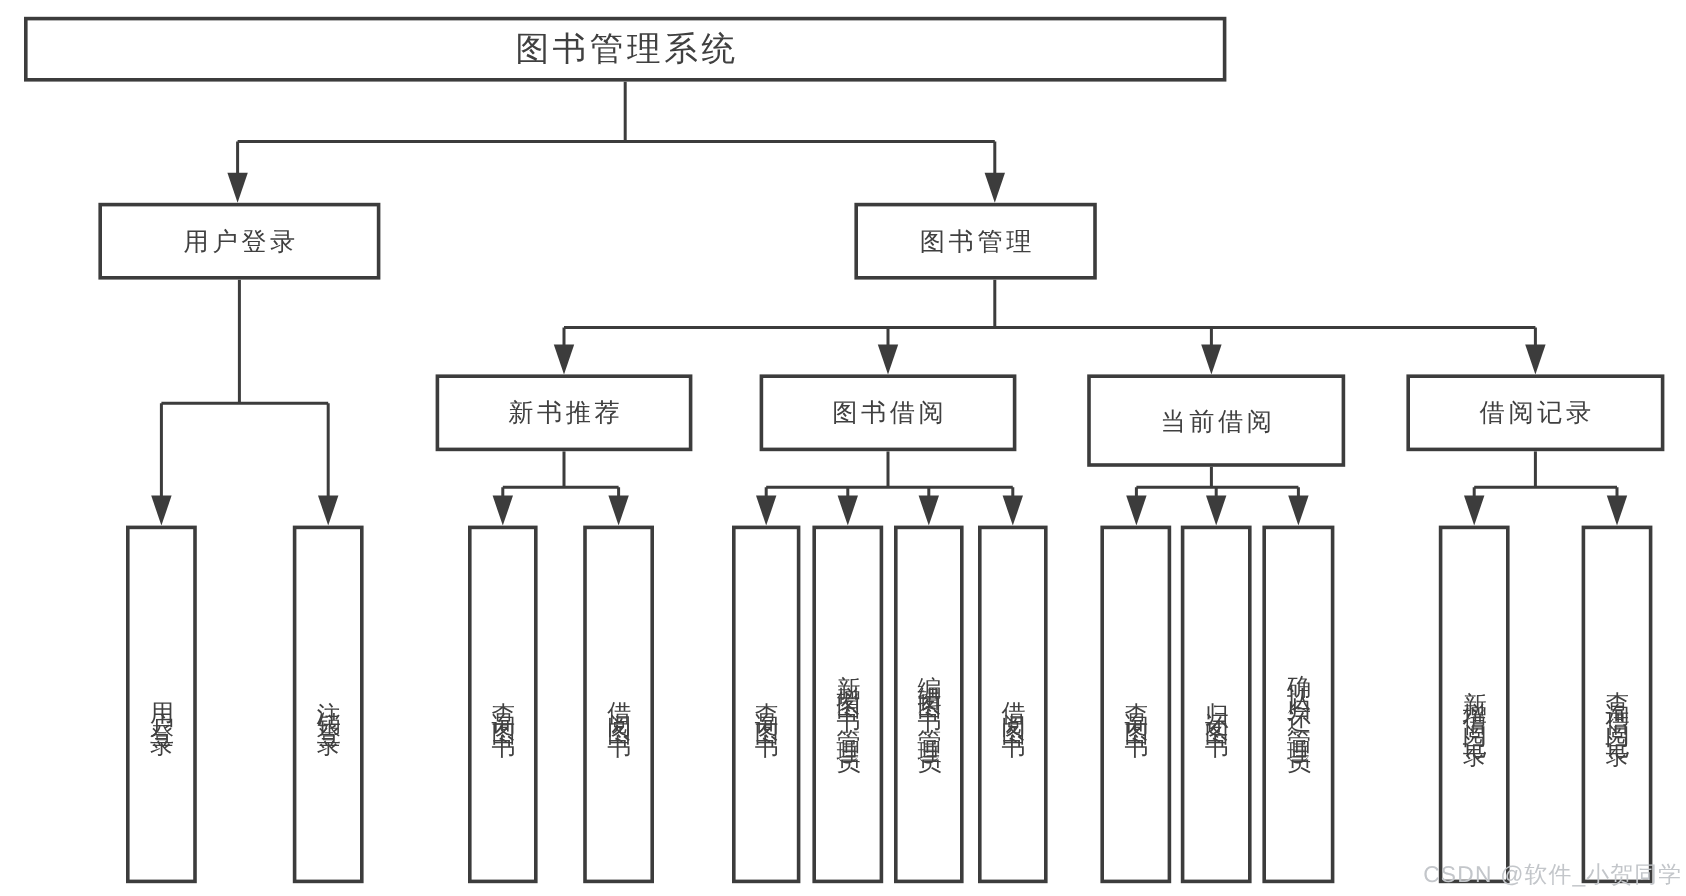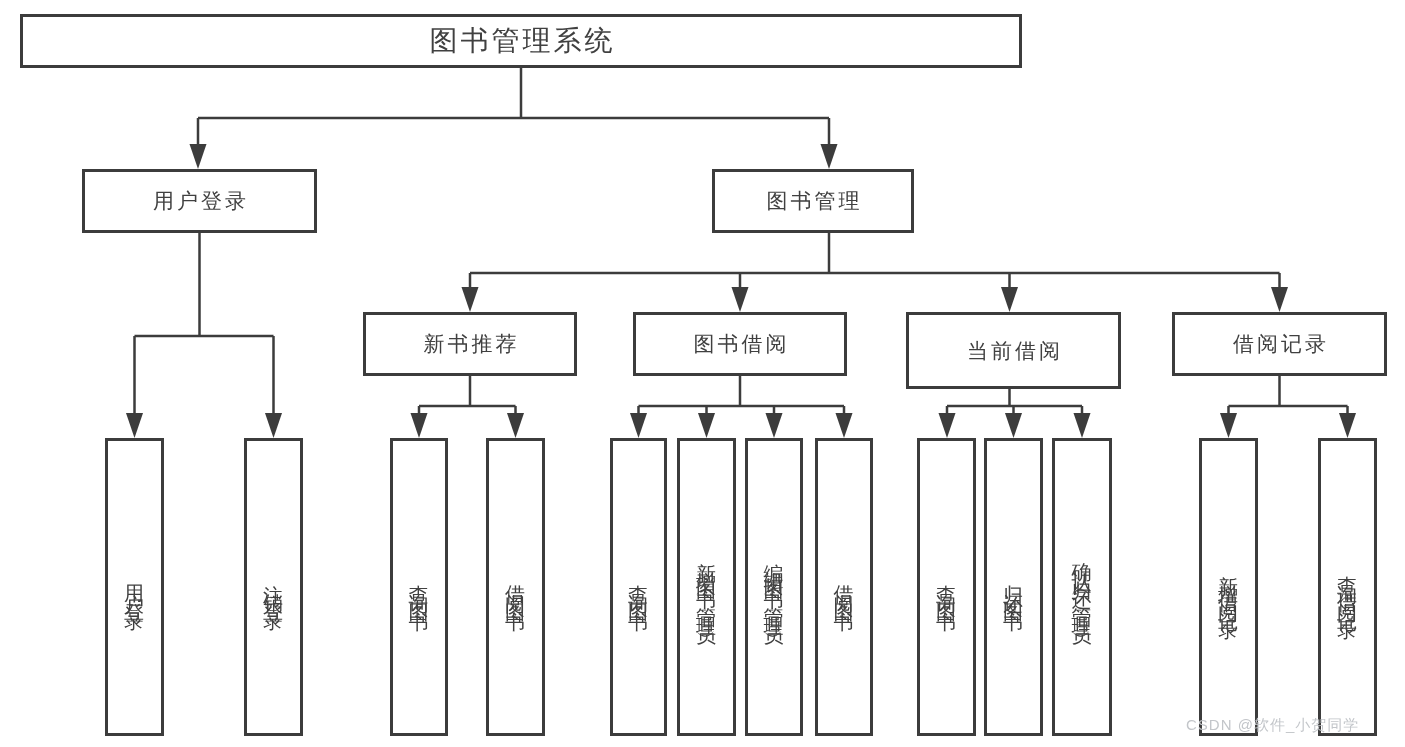--- a/index.html
+++ b/index.html
@@ -40,21 +40,21 @@
     font-size: 20px;
     letter-spacing: 9px;
     line-height: 1;
     color: #404040;
     white-space: nowrap;
   }
   .watermark {
     position: absolute;
     left: 1186px;
     top: 716px;
-    font-size: 15px;
+    font-size: 19px;
     letter-spacing: 1px;
     color: #c3c6ca;
     white-space: nowrap;
     z-index: 5;
   }
 </style>
 </head>
 <body>
 
 <div class="stage">

